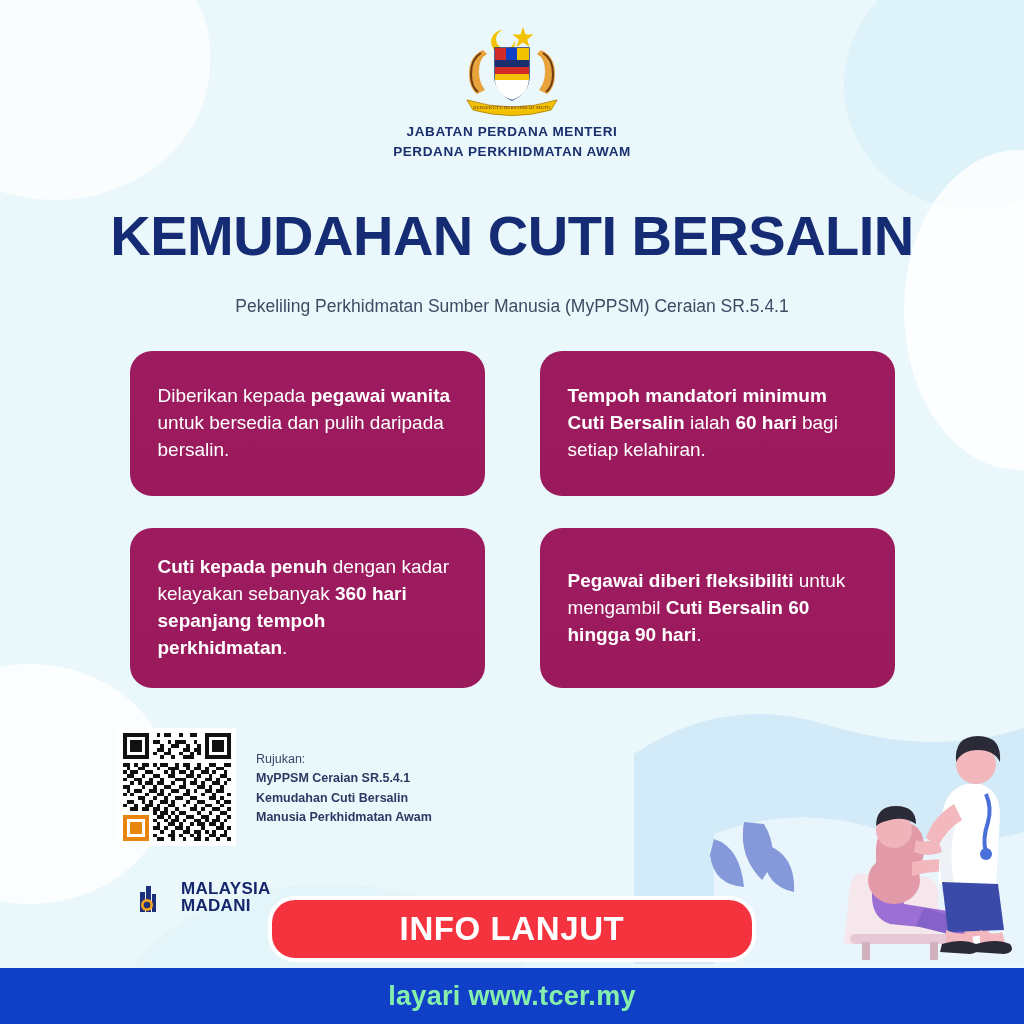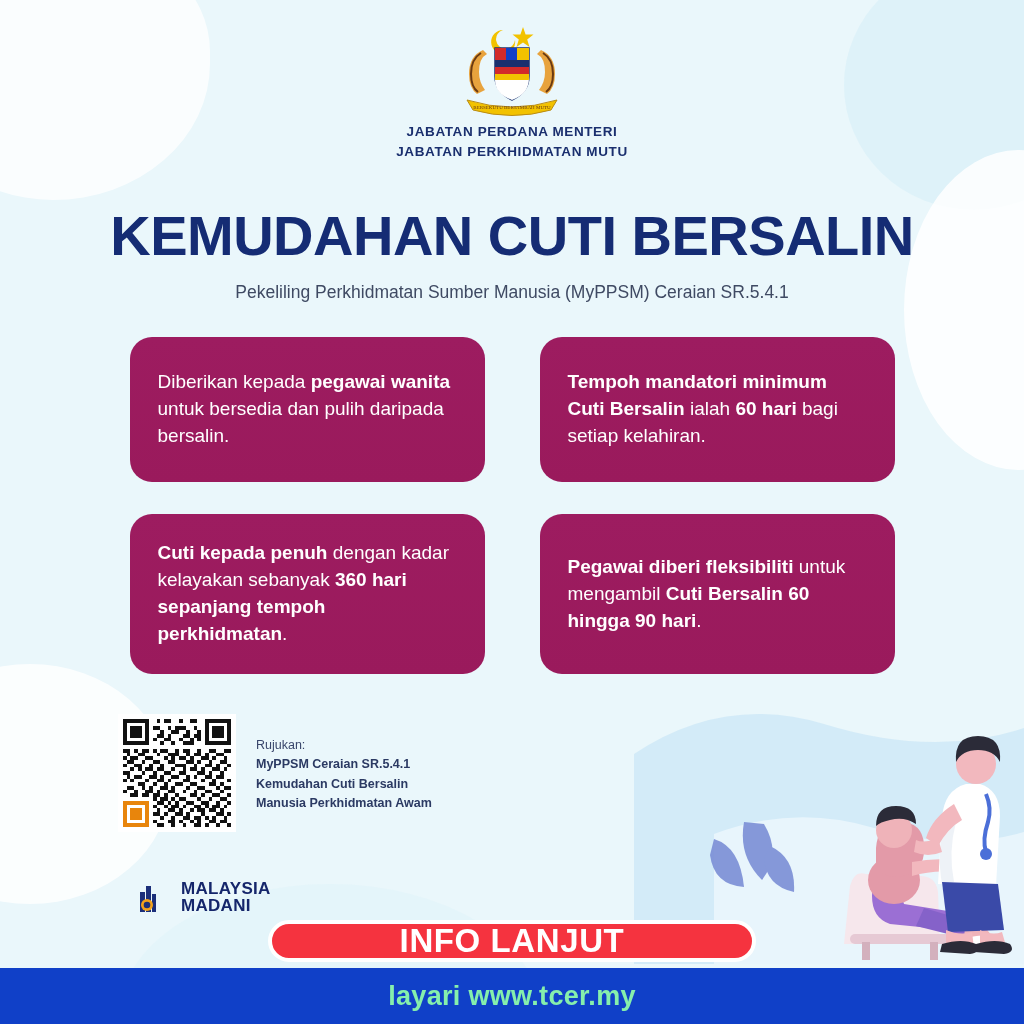--- a/index.html
+++ b/index.html
@@ -49,21 +49,21 @@
     font-size: 56px;
     font-weight: bold;
     letter-spacing: -0.5px;
     color: #152c74;
     font-family: "Liberation Sans", sans-serif;
     text-transform: uppercase;
   }
   .subtitle {
     position: relative;
     text-align: center;
-    margin-top: 14px;
+    margin-top: 28px;
     font-size: 17.5px;
     color: #3f4a63;
   }
 
   
   .cards {
     position: relative;
     display: grid;
     grid-template-columns: 355px 355px;
     gap: 32px 55px;
@@ -133,21 +133,21 @@
   
   .illus { position: absolute; right: 0; bottom: 60px; width: 430px; height: 330px; }
 
   
   .info-btn {
     position: absolute;
     left: 50%;
     transform: translateX(-50%);
     bottom: 62px;
     width: 488px;
-    height: 42px;
+    height: 66px;
     background: #f5333f;
     border-radius: 27px;
     color: #ffffff;
     font-size: 33px;
     font-weight: bold;
     letter-spacing: .6px;
     display: flex;
     align-items: center;
     justify-content: center;
     border: 4px solid #ffffff;
@@ -199,21 +199,21 @@
     <rect x="58" y="40" width="34" height="7" fill="#1a2f6e"></rect>
     <rect x="58" y="47" width="34" height="7" fill="#d32a2a"></rect>
     <rect x="58" y="54" width="34" height="6" fill="#f2c200"></rect>
     <path d="M58 60 h34 v-2 q0 16 -17 22 q-17 -6 -17 -20z" fill="#ffffff"></path>
 
     <path d="M30 80 q45 14 90 0 l-6 10 q-39 11 -78 0z" fill="#f2c200" stroke="#b98c14" stroke-width="1"></path>
     <text x="75" y="89" font-size="5" text-anchor="middle" fill="#6a3a12" font-family="Liberation Serif, serif">BERSEKUTU BERTAMBAH MUTU</text>
   </svg>
   <div class="crest-caption">
     <div>JABATAN PERDANA MENTERI</div>
-    <div>JABATAN PERKHIDMATAN MUTU</div>
+    <div>PERDANA PERKHIDMATAN AWAM</div>
   </div>
 </div>
 
 <h1 class="title">KEMUDAHAN CUTI BERSALIN</h1>
 <div class="subtitle">Pekeliling Perkhidmatan Sumber Manusia (MyPPSM) Ceraian SR.5.4.1</div>
 
 <div class="cards">
   <div class="card">
       <p><span>Diberikan kepada </span><b>pegawai wanita</b><span> untuk bersedia dan pulih daripada bersalin.</span></p>
     </div>

